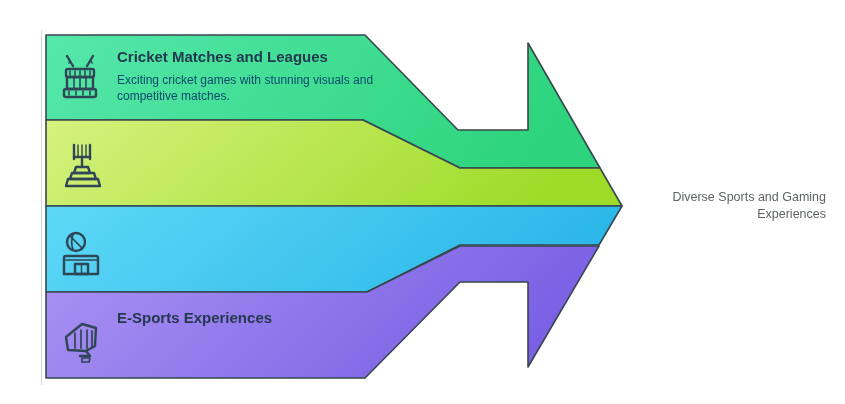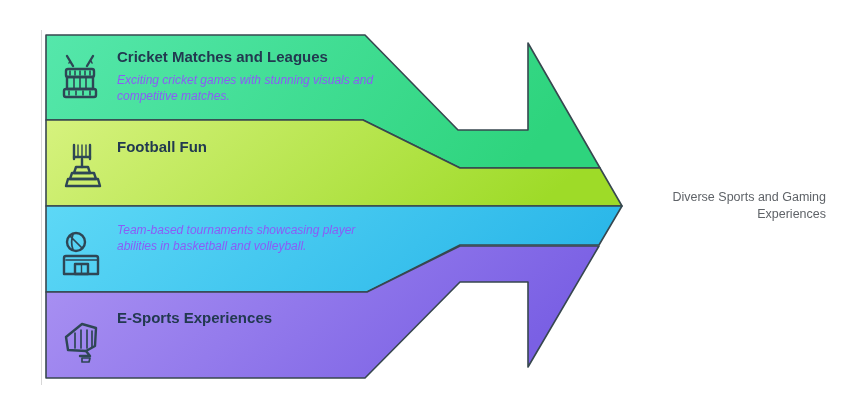--- a/index.html
+++ b/index.html
@@ -4,21 +4,21 @@
 <style>
   html,body{margin:0;padding:0;background:#ffffff;}
   body{width:845px;height:404px;position:relative;overflow:hidden;
        font-family:"Liberation Sans", sans-serif;}
   .stage{position:absolute;inset:0;}
   svg{position:absolute;left:0;top:0;}
   .shapes polygon{stroke-width:1.6;stroke-linejoin:round;fill-rule:evenodd;}
   .left-rule{position:absolute;left:41px;top:30px;width:1px;height:355px;background:#d7d7d7;}
   .band-text{position:absolute;left:117px;width:258px;}
   .band-title{font-size:15px;font-weight:bold;color:#223950;margin:0 0 7px 0;line-height:1.2;}
-  .band-desc{font-size:12px;color:#8b5cf6;margin:0;line-height:1.32;font-style:italic;}
+  .band-desc{font-size:12px;color:#0c4a6e;margin:0;line-height:1.32;}
   .icon{position:absolute;fill:none;stroke-width:2.4;stroke-linecap:round;stroke-linejoin:round;}
   .arrow-label{position:absolute;left:648px;top:189px;width:178px;
                font-size:12.5px;line-height:1.38;color:#5f6368;text-align:right;}
 </style>
 </head>
 <body>
 
 <div class="stage">
 
   <div class="left-rule"></div>
@@ -87,25 +87,23 @@
     <path d="M28,34 l4,5 h-10"></path>
     <path d="M24,41 h8 l-1,4 h-7 z" stroke-width="1.7"></path>
   </svg>
 
   <div class="band-text" style="top:48px">
     <div class="band-title">Cricket Matches and Leagues</div>
     <div class="band-desc">Exciting cricket games with stunning visuals and competitive matches.</div>
   </div>
 
   <div class="band-text" style="top:138px">
-    <div class="band-title">Football Fun</div>
   </div>
 
   <div class="band-text" style="top:223px">
-    <div class="band-desc">Team-based tournaments showcasing player abilities in basketball and volleyball.</div>
   </div>
 
   <div class="band-text" style="top:309px">
     <div class="band-title">E-Sports Experiences</div>
   </div>
 
   <div class="arrow-label">Diverse Sports and Gaming Experiences</div>
 
 </div>
 

